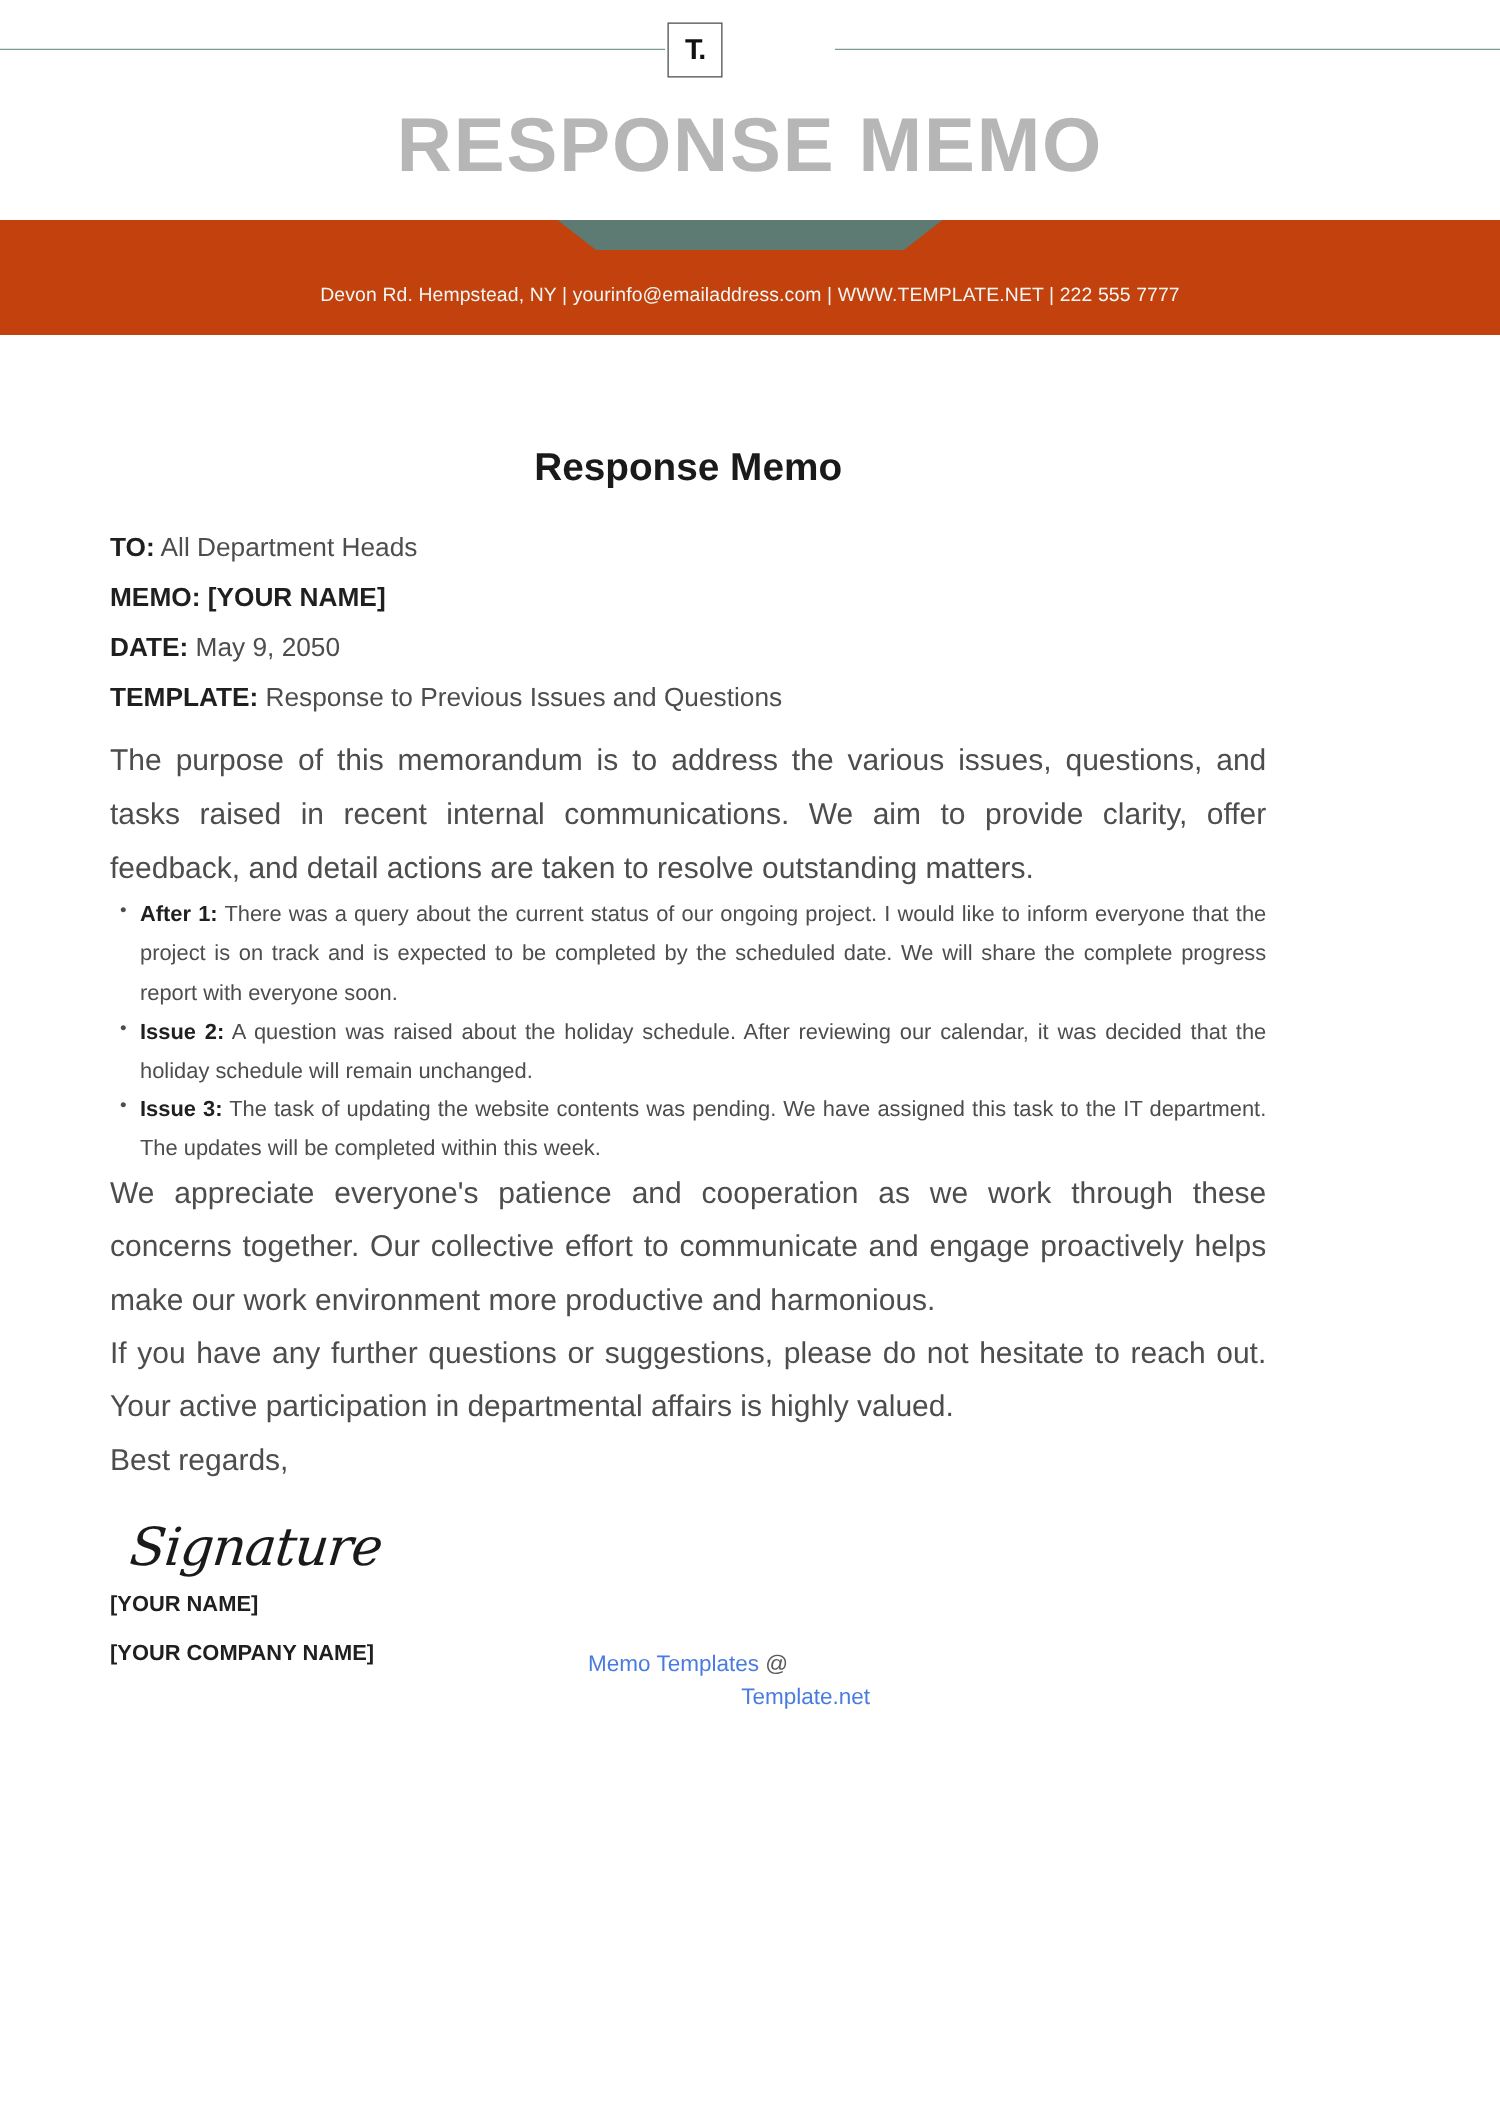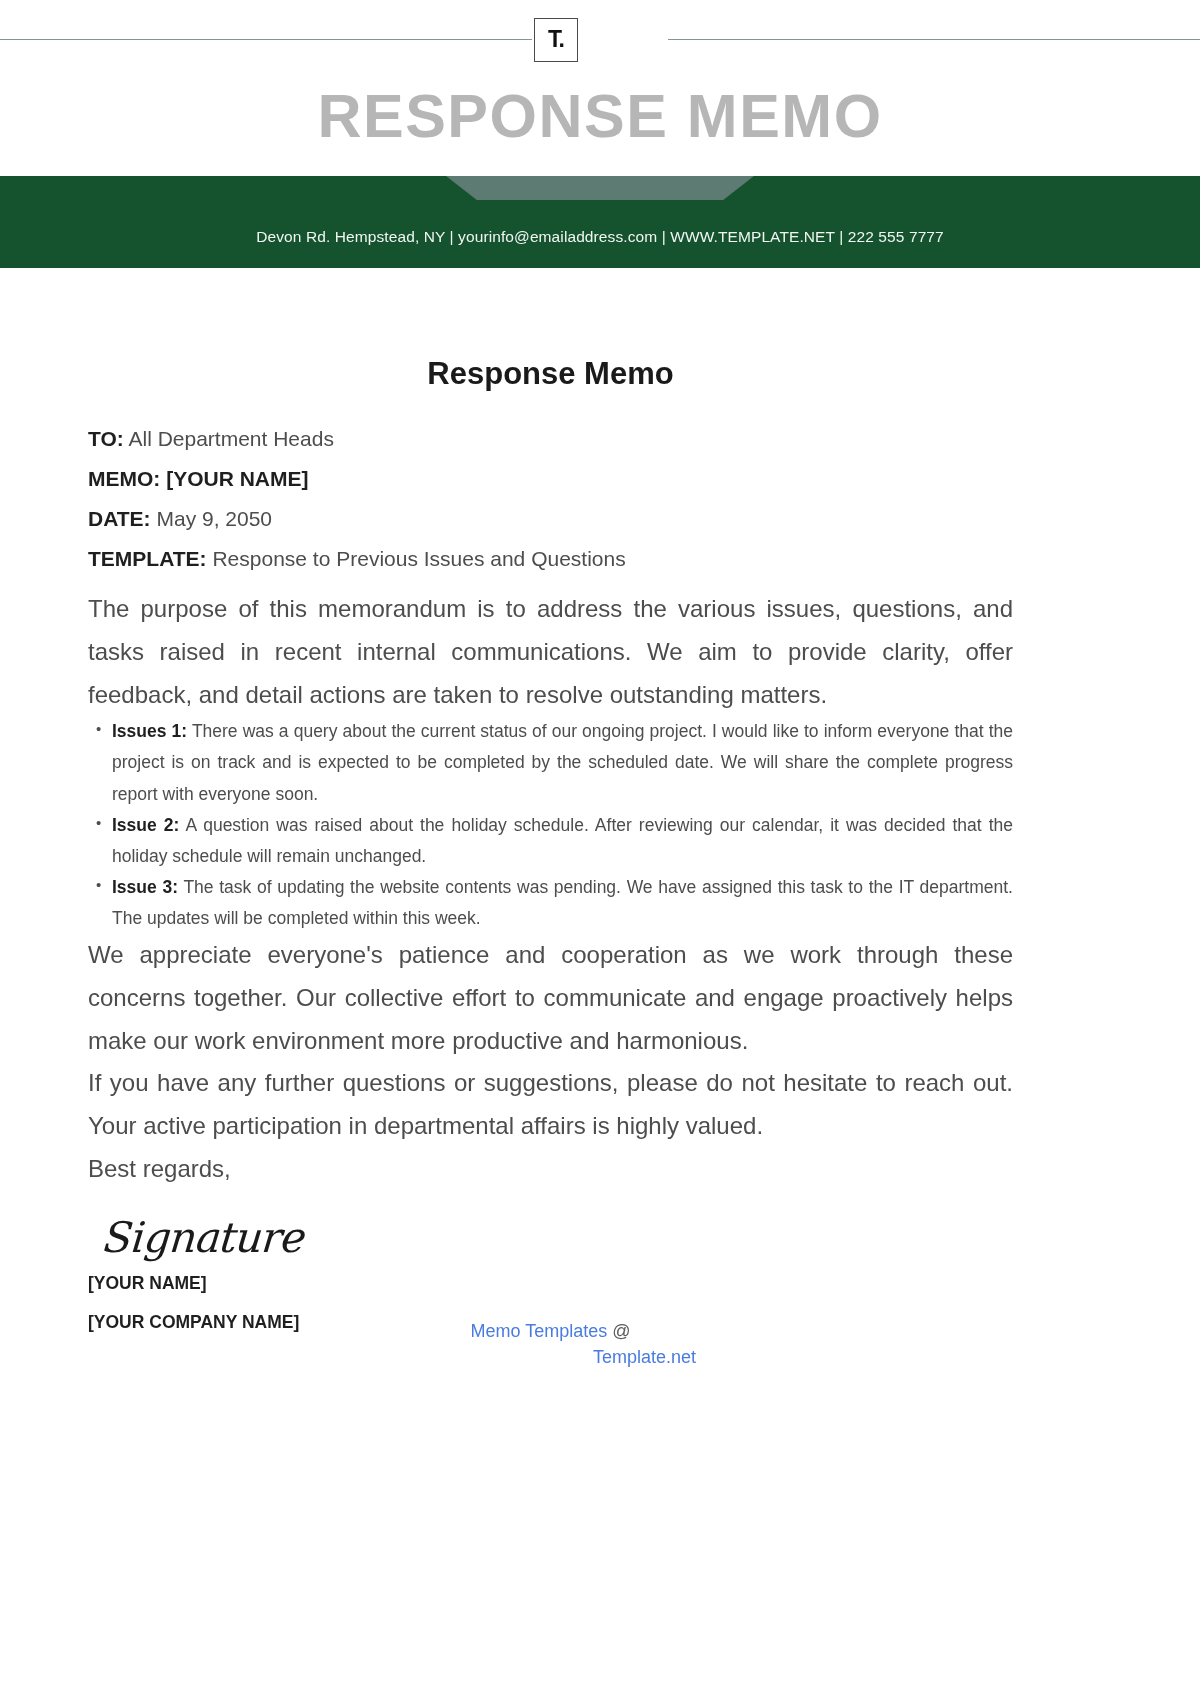--- a/index.html
+++ b/index.html
@@ -78,21 +78,21 @@
     line-height: 1;
   }
 
   
   .band {
     position: absolute;
     top: 176px;
     left: 0;
     width: 1200px;
     height: 92px;
-    background: #14532d;
+    background: #c2410c;
   }
   .band-notch {
     position: absolute;
     top: 0;
     left: 50%;
     transform: translateX(-50%);
     width: 308px;
     height: 24px;
     background: #5d7b72;
     clip-path: polygon(0 0, 100% 0, 90% 100%, 10% 100%);
@@ -263,21 +263,21 @@
 
     <div class="meta-line">
       <span class="lbl">TEMPLATE:</span>
       <span class="val">Response to Previous Issues and Questions</span>
     </div>
 
     <p class="para">The purpose of this memorandum is to address the various issues, questions, and tasks raised in recent internal communications. We aim to provide clarity, offer feedback, and detail actions are taken to resolve outstanding matters.</p>
 
     <ul class="issues">
       <li>
-        <span class="issue-lbl">Issues 1:</span>
+        <span class="issue-lbl">After 1:</span>
         <span>There was a query about the current status of our ongoing project. I would like to inform everyone that the project is on track and is expected to be completed by the scheduled date. We will share the complete progress report with everyone soon.</span>
       </li>
       <li>
         <span class="issue-lbl">Issue 2:</span>
         <span>A question was raised about the holiday schedule. After reviewing our calendar, it was decided that the holiday schedule will remain unchanged.</span>
       </li>
       <li>
         <span class="issue-lbl">Issue 3:</span>
         <span>The task of updating the website contents was pending. We have assigned this task to the IT department. The updates will be completed within this week.</span>
       </li>

